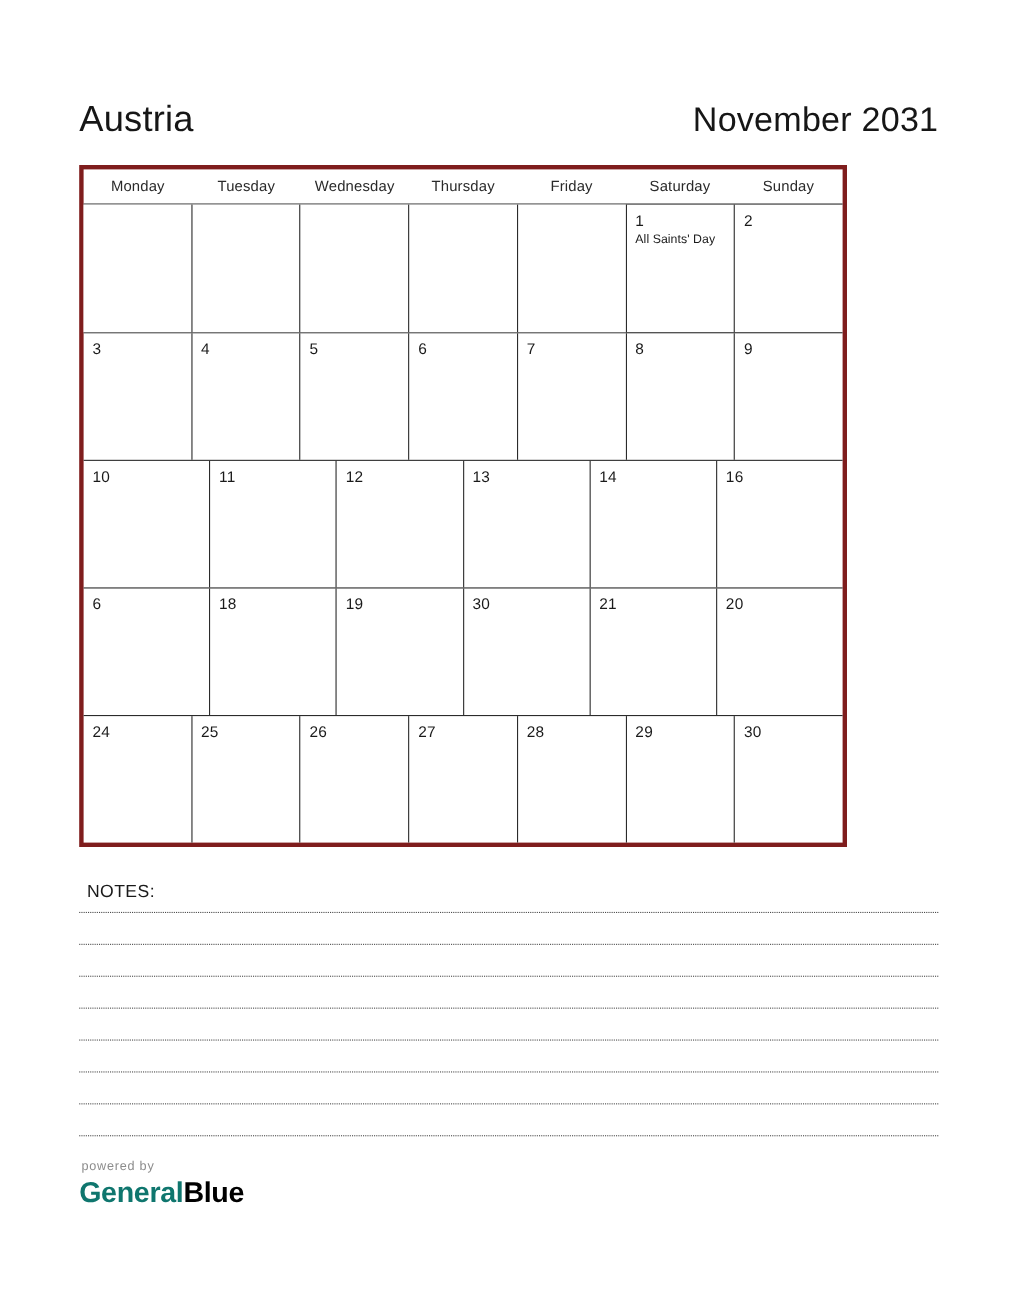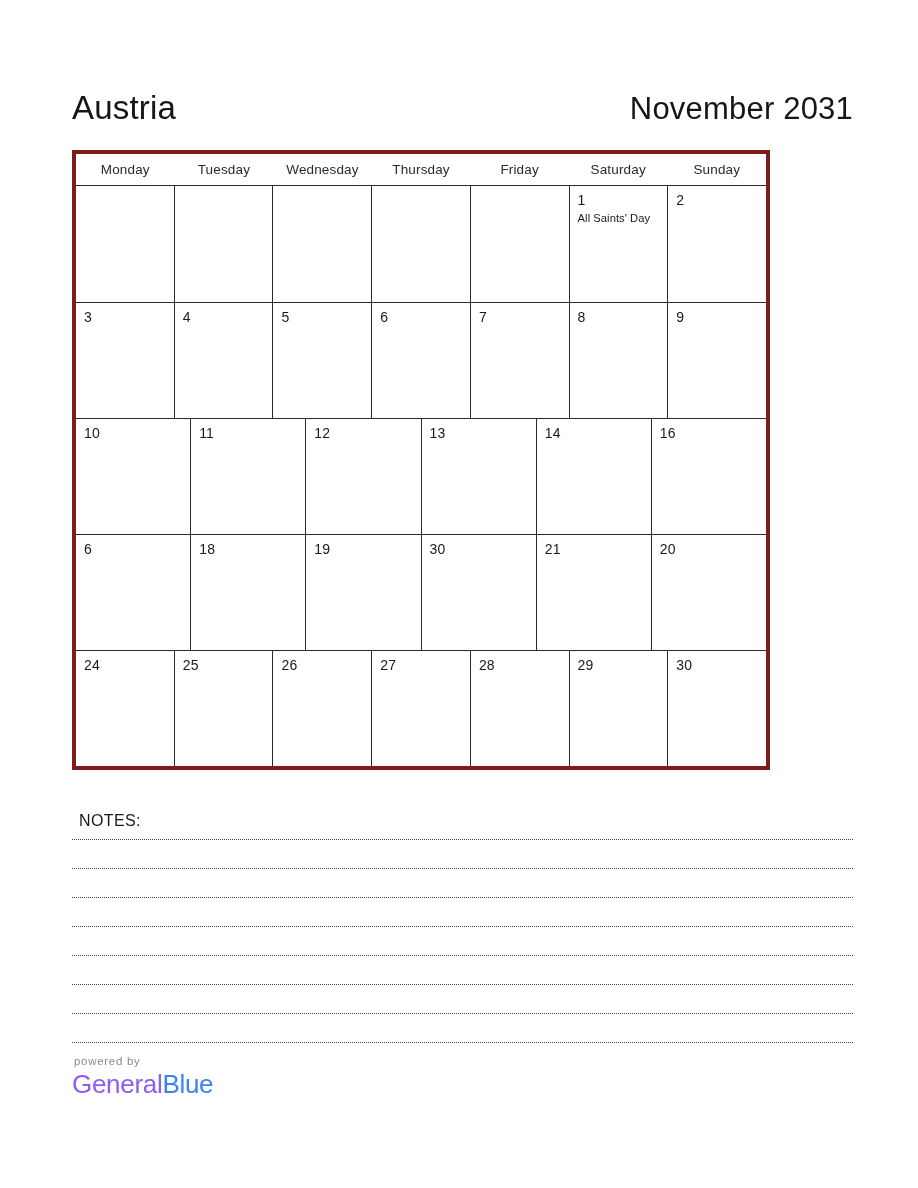--- a/index.html
+++ b/index.html
@@ -128,21 +128,20 @@
     top: 800px;
     width: 781px;
   }
   .notes-label {
     font-size: 16px;
     line-height: 22px;
     color: #1a1a1a;
     letter-spacing: 0.4px;
     padding-left: 7px;
     margin-bottom: 7px;
-    margin-top: 10px;
   }
   .note-line {
     height: 29px;
     border-bottom: 1px dotted #4a4a4a;
     box-sizing: border-box;
   }
   .note-line:first-of-type {
     height: 0;
   }
 
@@ -161,26 +160,26 @@
     padding-left: 2px;
   }
   .brand {
     font-size: 26px;
     line-height: 31px;
     letter-spacing: -0.3px;
     margin-top: 1px;
     white-space: nowrap;
   }
   .brand-general {
-    color: #8b5cf6;
-    font-weight: 400;
+    color: #0f766e;
+    font-weight: 700;
   }
   .brand-blue {
-    color: #3b82f6;
-    font-weight: 400;
+    color: #000000;
+    font-weight: 700;
   }
 </style>
 </head>
 <body>
 
 <div class="page">
 
   <div class="header">
     <div class="country-title">Austria</div>
     <div class="month-title">November 2031</div>

